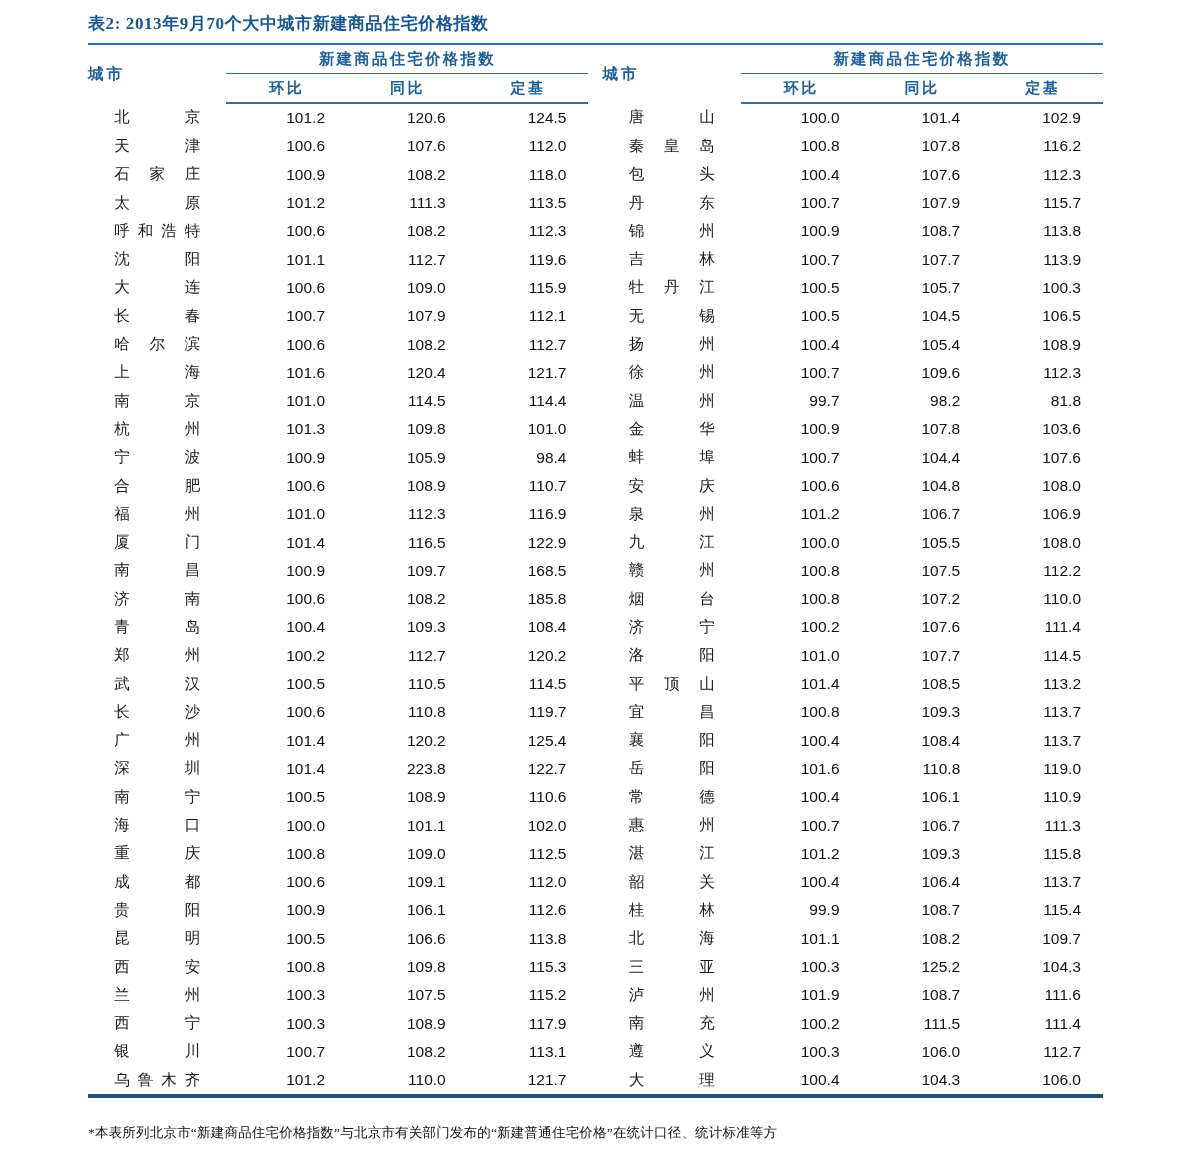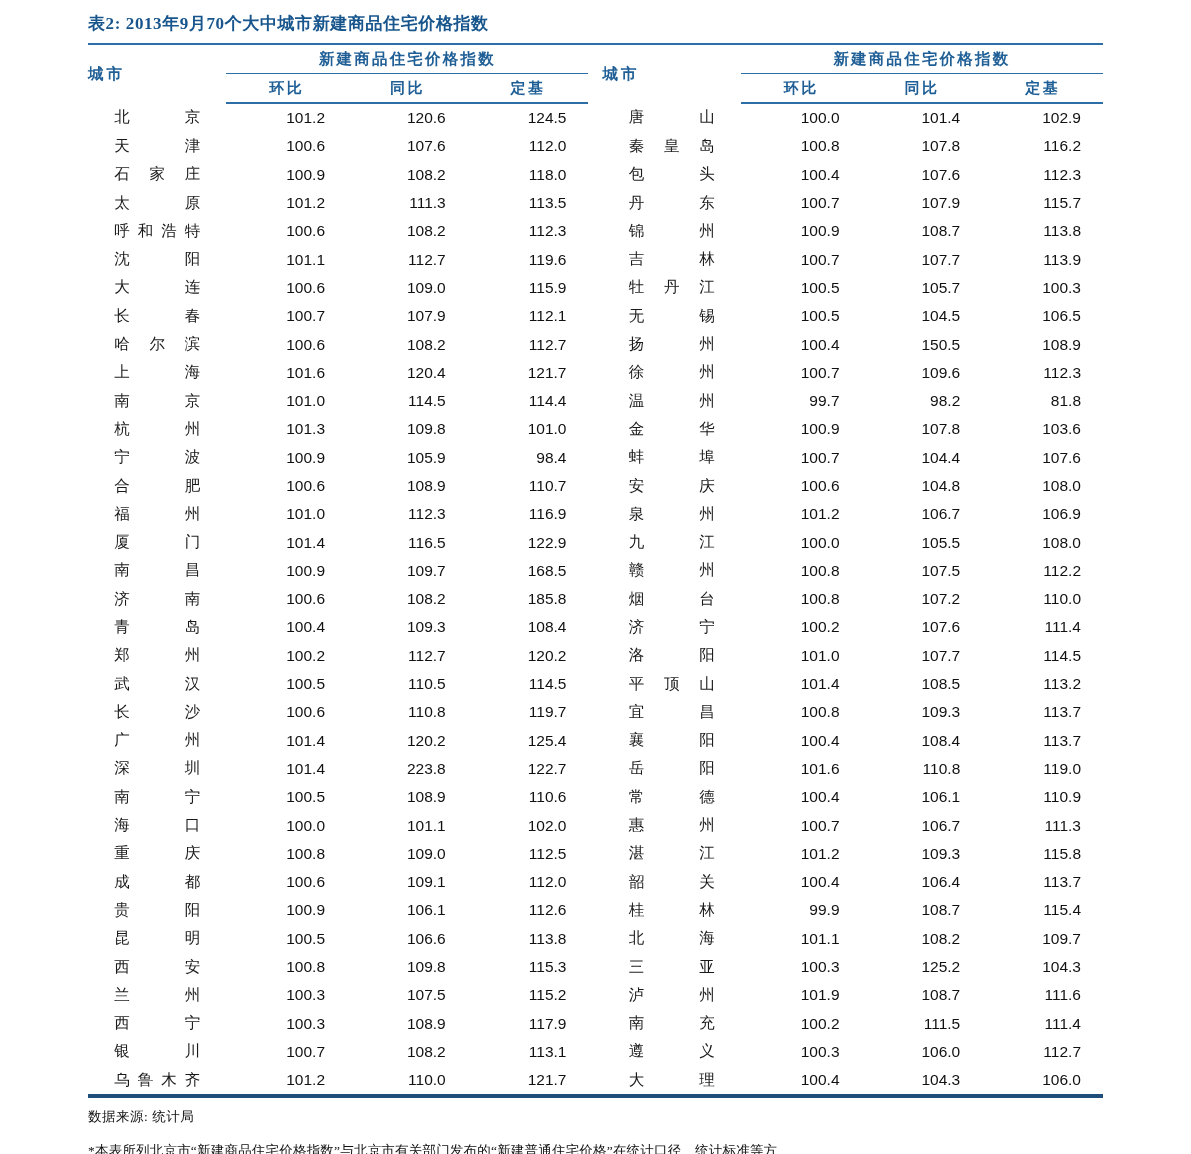--- a/index.html
+++ b/index.html
@@ -281,21 +281,21 @@
           <td class="num">106.5</td>
         </tr>
         <tr>
           <td class="city"><span class="cjk">哈尔滨</span></td>
           <td class="num">100.6</td>
           <td class="num">108.2</td>
           <td class="num">112.7</td>
           <td class="gap"></td>
           <td class="city"><span class="cjk">扬州</span></td>
           <td class="num">100.4</td>
-          <td class="num">150.5</td>
+          <td class="num">105.4</td>
           <td class="num">108.9</td>
         </tr>
         <tr>
           <td class="city"><span class="cjk">上海</span></td>
           <td class="num">101.6</td>
           <td class="num">120.4</td>
           <td class="num">121.7</td>
           <td class="gap"></td>
           <td class="city"><span class="cjk">徐州</span></td>
           <td class="num">100.7</td>
@@ -576,17 +576,16 @@
           <td class="num">100.4</td>
           <td class="num">104.3</td>
           <td class="num">106.0</td>
         </tr>
       </tbody>
   </table>
 
   <div class="bottom-rule"></div>
 
   <div class="footer">
-    <div class="source-line">数据来源: 统计局</div>
     <div class="note-line">*本表所列北京市“新建商品住宅价格指数”与北京市有关部门发布的“新建普通住宅价格”在统计口径、统计标准等方</div>
   </div>
 
 </div>
 
 </body></html>

